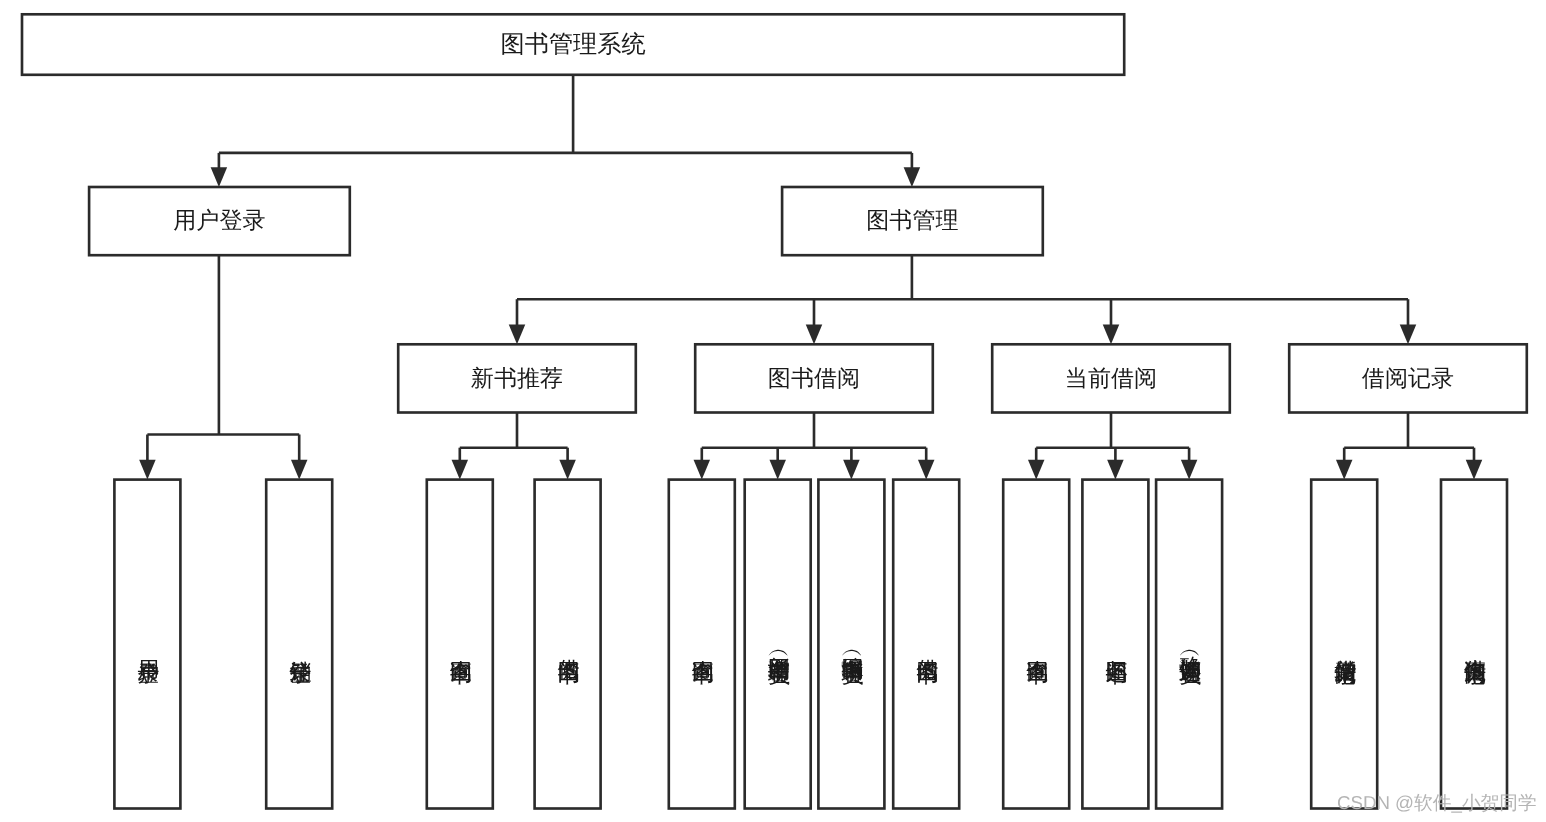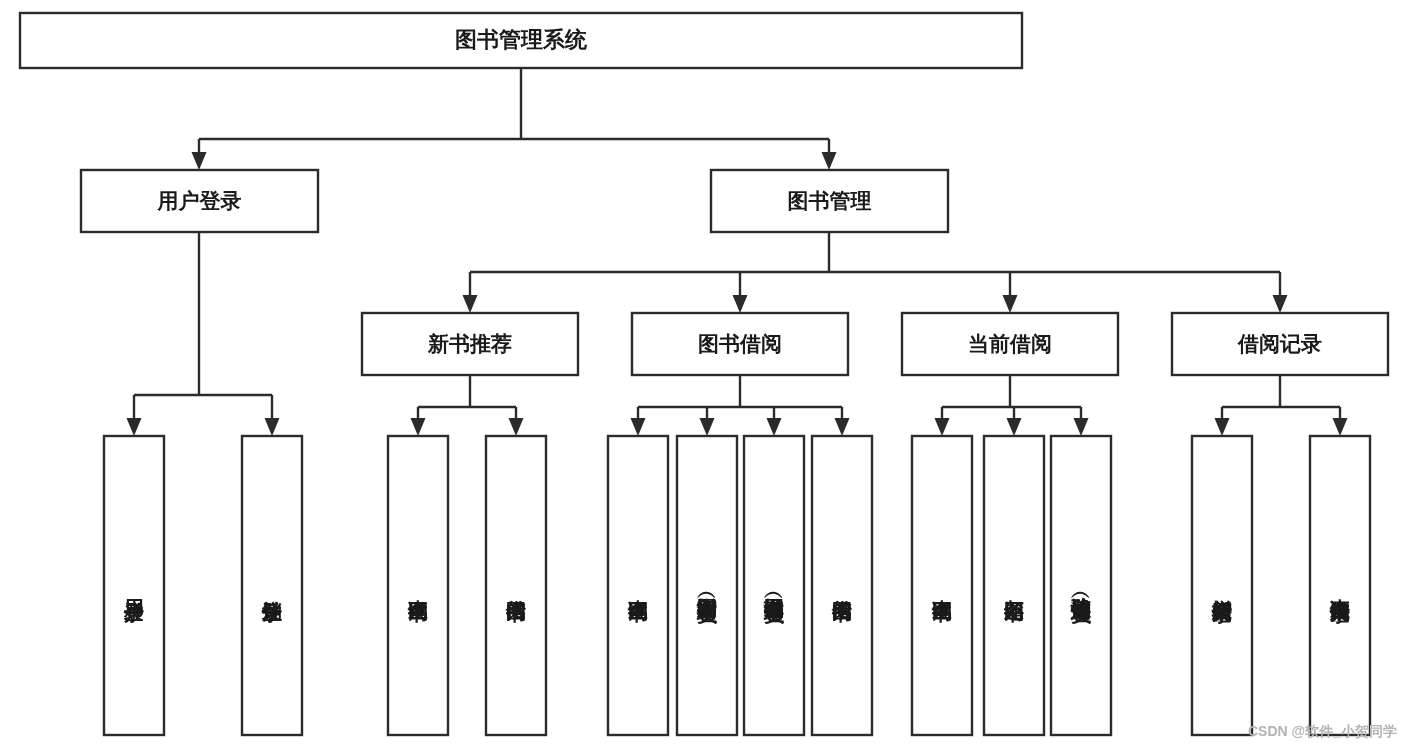--- a/index.html
+++ b/index.html
@@ -11,21 +11,20 @@
     width: 1405px;
     height: 747px;
     font-family: "Liberation Sans", "DejaVu Sans", sans-serif;
     overflow: hidden;
   }
   #diagram-root {
     position: relative;
     width: 1405px;
     height: 747px;
     background: #ffffff;
-    font-weight: bold;
   }
   svg.diagram-canvas {
     position: absolute;
     left: 0;
     top: 0;
     width: 1405px;
     height: 747px;
     display: block;
   }
   .node-rect {
@@ -72,21 +71,21 @@
     line-height: 1.16;
     color: #1a1a1a;
     letter-spacing: 1px;
     white-space: nowrap;
   }
   .watermark {
     position: absolute;
     right: 8px;
     bottom: 6px;
     font-family: "Liberation Sans", "DejaVu Sans", sans-serif;
-    font-size: 14px;
+    font-size: 17px;
     color: #b4b4b4;
     white-space: nowrap;
     user-select: none;
   }
 </style>
 </head>
 <body>
 
 <div id="diagram-root">
 

